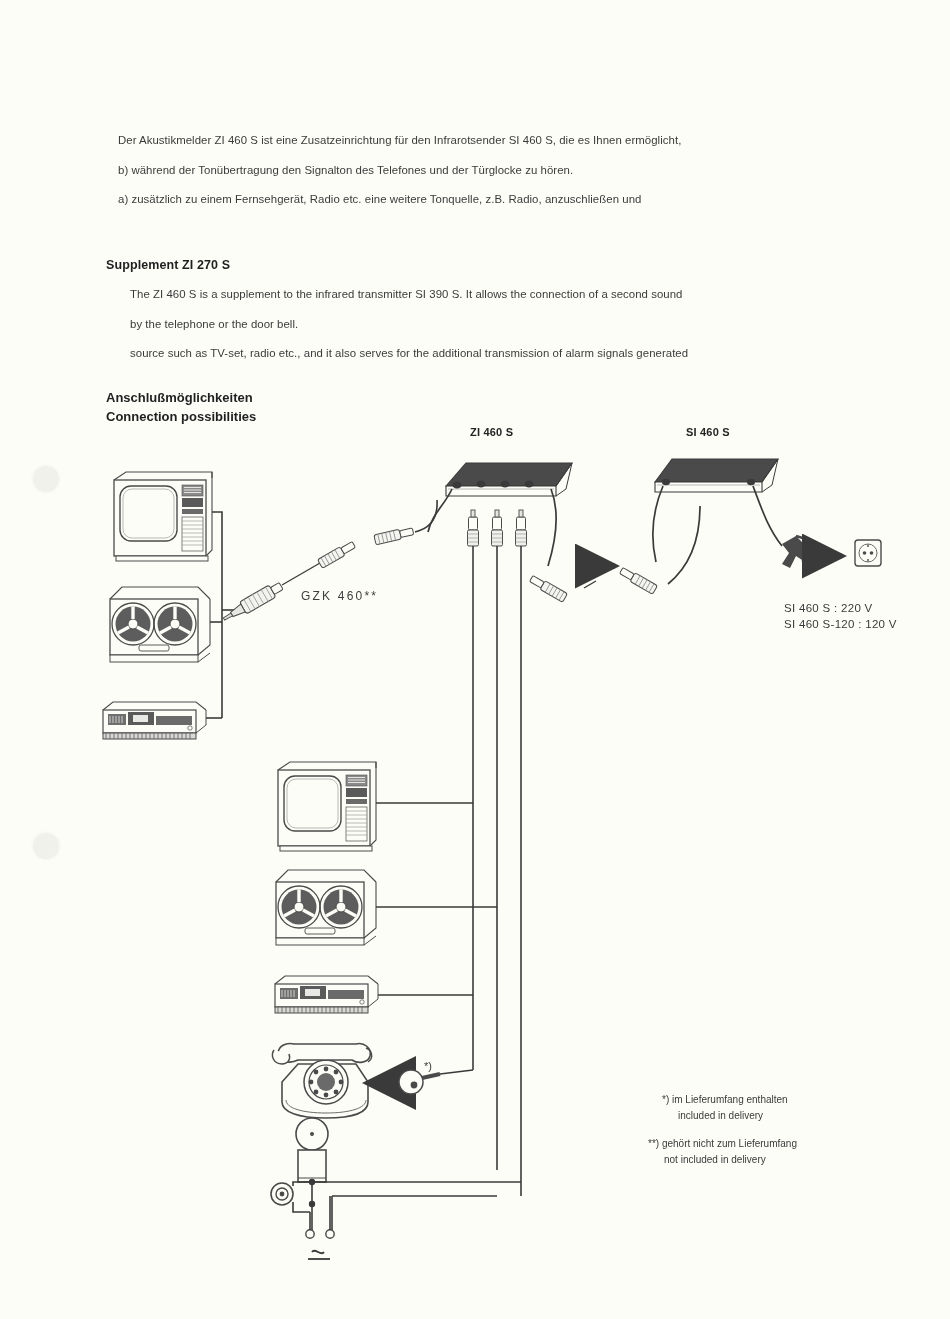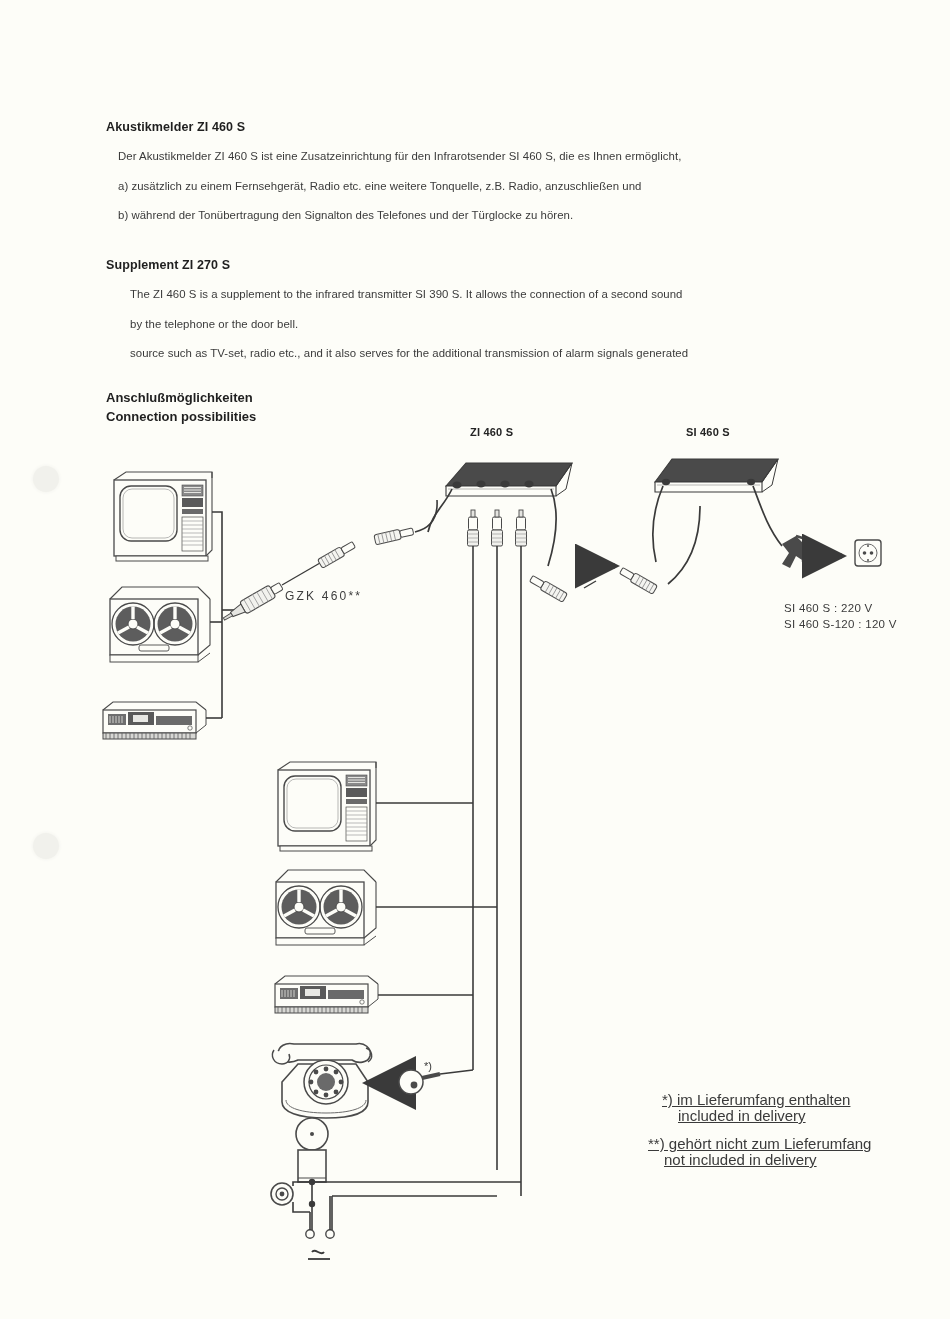--- a/index.html
+++ b/index.html
@@ -36,51 +36,50 @@
   #english{left:106px;top:258px;width:760px;}
   #english .body-txt{padding-left:12px;}
 
   #diagram-title{left:106px;top:388px;}
   #diagram-title .t{font-size:13px;font-weight:bold;line-height:19px;color:#1f1f1f;}
 
   .dev-label{position:absolute;font-size:11px;font-weight:bold;color:#242424;letter-spacing:.2px;}
   #lab-zi{left:470px;top:426px;}
   #lab-si{left:686px;top:426px;}
 
-  .cable-label{position:absolute;font-size:12px;letter-spacing:2.2px;color:#3d3d3d;}
+  .cable-label{position:absolute;font-size:12px;letter-spacing:2.2px;color:#3d3d3d;margin-left:16px;}
   #lab-gzk{left:285px;top:589px;}
 
   .volt{position:absolute;font-size:11.5px;line-height:16px;color:#3a3a3a;letter-spacing:.3px;text-align:left;}
   #volt-box{left:784px;top:600px;}
 
-  .footnote{position:absolute;font-size:15px;line-height:16px;color:#3a3a3a;text-decoration:underline;}
+  .footnote{position:absolute;font-size:10px;line-height:16px;color:#3a3a3a;}
   #fn1{left:662px;top:1092px;}
   #fn2{left:648px;top:1136px;}
   .footnote .ln2{padding-left:16px;}
 
   .star-mark{position:absolute;font-size:11px;color:#3a3a3a;}
   #star-tel{left:424px;top:1060px;}
 
   
   #diagram{position:absolute;left:0;top:0;width:950px;height:1319px;pointer-events:none;}
 </style>
 </head>
 <body>
 
 <div class="page">
 
   <div class="punch p1"></div>
   <div class="punch p2"></div>
 
   <div class="block" id="german">
-    <h1 class="sec-head">Akustikmelder  ZI 460 S</h1>
     <div class="body-txt">
       <p>Der Akustikmelder ZI 460 S ist eine Zusatzeinrichtung für den Infrarotsender SI 460 S, die es Ihnen ermöglicht,</p>
+      <p>b) während der Tonübertragung den Signalton des Telefones und der Türglocke zu hören.</p>
       <p>a) zusätzlich zu einem Fernsehgerät, Radio etc. eine weitere Tonquelle, z.B. Radio, anzuschließen und</p>
-      <p>b) während der Tonübertragung den Signalton des Telefones und der Türglocke zu hören.</p>
     </div>
   </div>
 
   <div class="block" id="english">
     <h2 class="sec-head">Supplement  ZI 270 S</h2>
     <div class="body-txt">
       <p>The ZI 460 S is a supplement to the infrared transmitter SI 390 S. It allows the connection of a second sound</p>
       <p>by the telephone or the door bell.</p>
       <p>source such as TV-set, radio etc., and it also serves for the additional transmission of alarm signals generated</p>
     </div>

